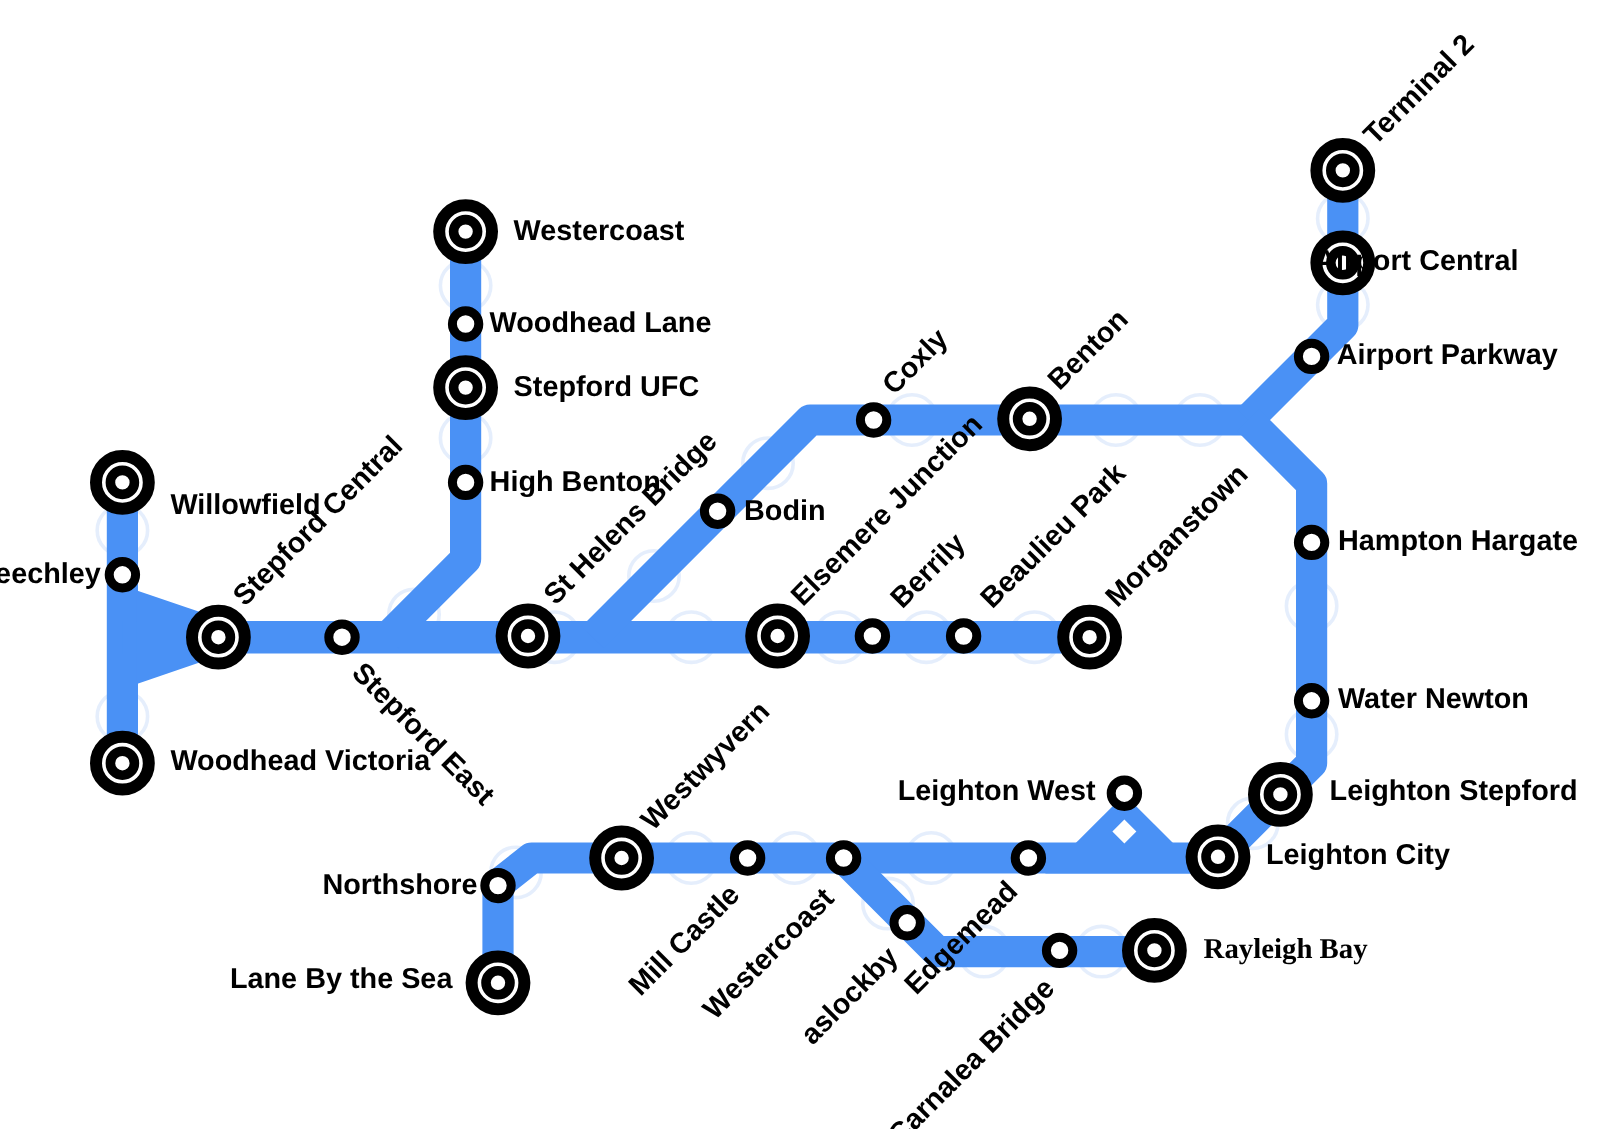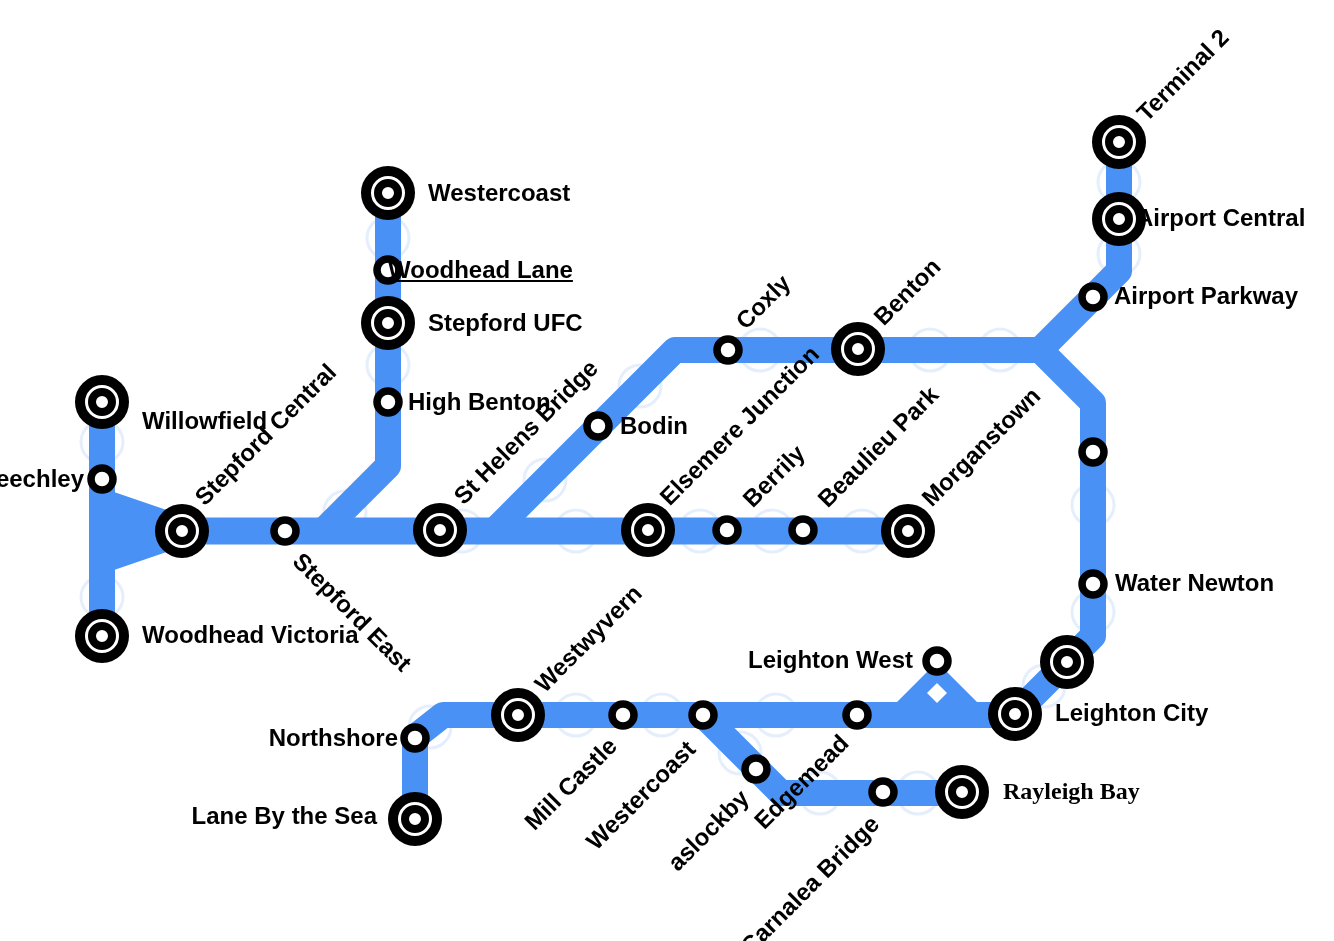--- a/index.html
+++ b/index.html
@@ -194,40 +194,42 @@
           <circle cx="883" cy="792" r="11" fill="#ffffff" stroke="#000000" stroke-width="7.5"></circle>
         </g>
         <g>
           <circle cx="962" cy="792" r="22" fill="#ffffff" stroke="#000000" stroke-width="10"></circle>
           <circle cx="962" cy="792" r="10" fill="#ffffff" stroke="#000000" stroke-width="8"></circle>
         </g>
       </g>
   </svg>
   <div id="labels">
       <div class="stn-label lbl-right" style="top: 180px; left: 428px;">Westercoast</div>
-      <div class="stn-label lbl-right" style="top: 257px; left: 388px; text-decoration: underline;">Woodhead Lane</div>
+      <div class="stn-label lbl-right" style="top: 257px; left: 408px;">Woodhead Lane</div>
       <div class="stn-label lbl-right" style="top: 310px; left: 428px;">Stepford UFC</div>
       <div class="stn-label lbl-right" style="top: 389px; left: 408px;">High Benton</div>
       <div class="stn-label lbl-right" style="top: 408px; left: 142px;">Willowfield</div>
       <div class="stn-label lbl-left" style="top: 466px; right: 1250px;">Beechley</div>
       <div class="stn-label lbl-diag-ur" style="top: 488px; left: 199px;">Stepford Central</div>
       <div class="stn-label lbl-diag-dr" style="top: 544px; left: 297px;">Stepford East</div>
       <div class="stn-label lbl-right" style="top: 622px; left: 142px;">Woodhead Victoria</div>
       <div class="stn-label lbl-diag-ur" style="top: 487px; left: 458px;">St Helens Bridge</div>
       <div class="stn-label lbl-right" style="top: 413px; left: 620px;">Bodin</div>
       <div class="stn-label lbl-diag-ur" style="top: 312px; left: 740px;">Coxly</div>
       <div class="stn-label lbl-diag-ur" style="top: 488px; left: 664px;">Elsemere Junction</div>
       <div class="stn-label lbl-diag-ur" style="top: 490px; left: 747px;">Berrily</div>
       <div class="stn-label lbl-diag-ur" style="top: 490px; left: 822px;">Beaulieu Park</div>
       <div class="stn-label lbl-diag-ur" style="top: 308px; left: 878px;">Benton</div>
       <div class="stn-label lbl-diag-ur" style="top: 489px; left: 926px;">Morganstown</div>
       <div class="stn-label lbl-diag-ur" style="top: 104px; left: 1141px;">Terminal 2</div>
-      <div class="stn-label lbl-right" style="top: 205px; left: 1096px; margin-left: 40px;">Airport Central</div>
+      <div class="stn-label lbl-right" style="top: 205px; left: 1096px;">Airport Central</div>
       <div class="stn-label lbl-right" style="top: 283px; left: 1114px;">Airport Parkway</div>
+      <div class="stn-label lbl-right" style="top: 438px; left: 1115px;">Hampton Hargate</div>
       <div class="stn-label lbl-right" style="top: 570px; left: 1115px;">Water Newton</div>
+      <div class="stn-label lbl-right" style="top: 647px; left: 1108px;">Leighton Stepford</div>
       <div class="stn-label lbl-right" style="top: 700px; left: 1055px;">Leighton City</div>
       <div class="stn-label lbl-left" style="top: 647px; right: 421px;">Leighton West</div>
       <div class="stn-label lbl-diag-ur" style="top: 675px; left: 539px;">Westwyvern</div>
       <div class="stn-label lbl-diag-dl" style="top: 729px; right: 721px;">Mill Castle</div>
       <div class="stn-label lbl-diag-dl" style="top: 732px; right: 643px;">Westercoast</div>
       <div class="stn-label lbl-left" style="top: 725px; right: 936px;">Northshore</div>
       <div class="stn-label lbl-left" style="top: 803px; right: 957px;">Lane By the Sea</div>
       <div class="stn-label lbl-diag-dl" style="top: 781px; right: 589px;">aslockby</div>
       <div class="stn-label lbl-diag-dl" style="top: 726px; right: 490px;">Edgemead</div>
       <div class="stn-label lbl-diag-dl" style="top: 807px; right: 459px;">Carnalea Bridge</div>

